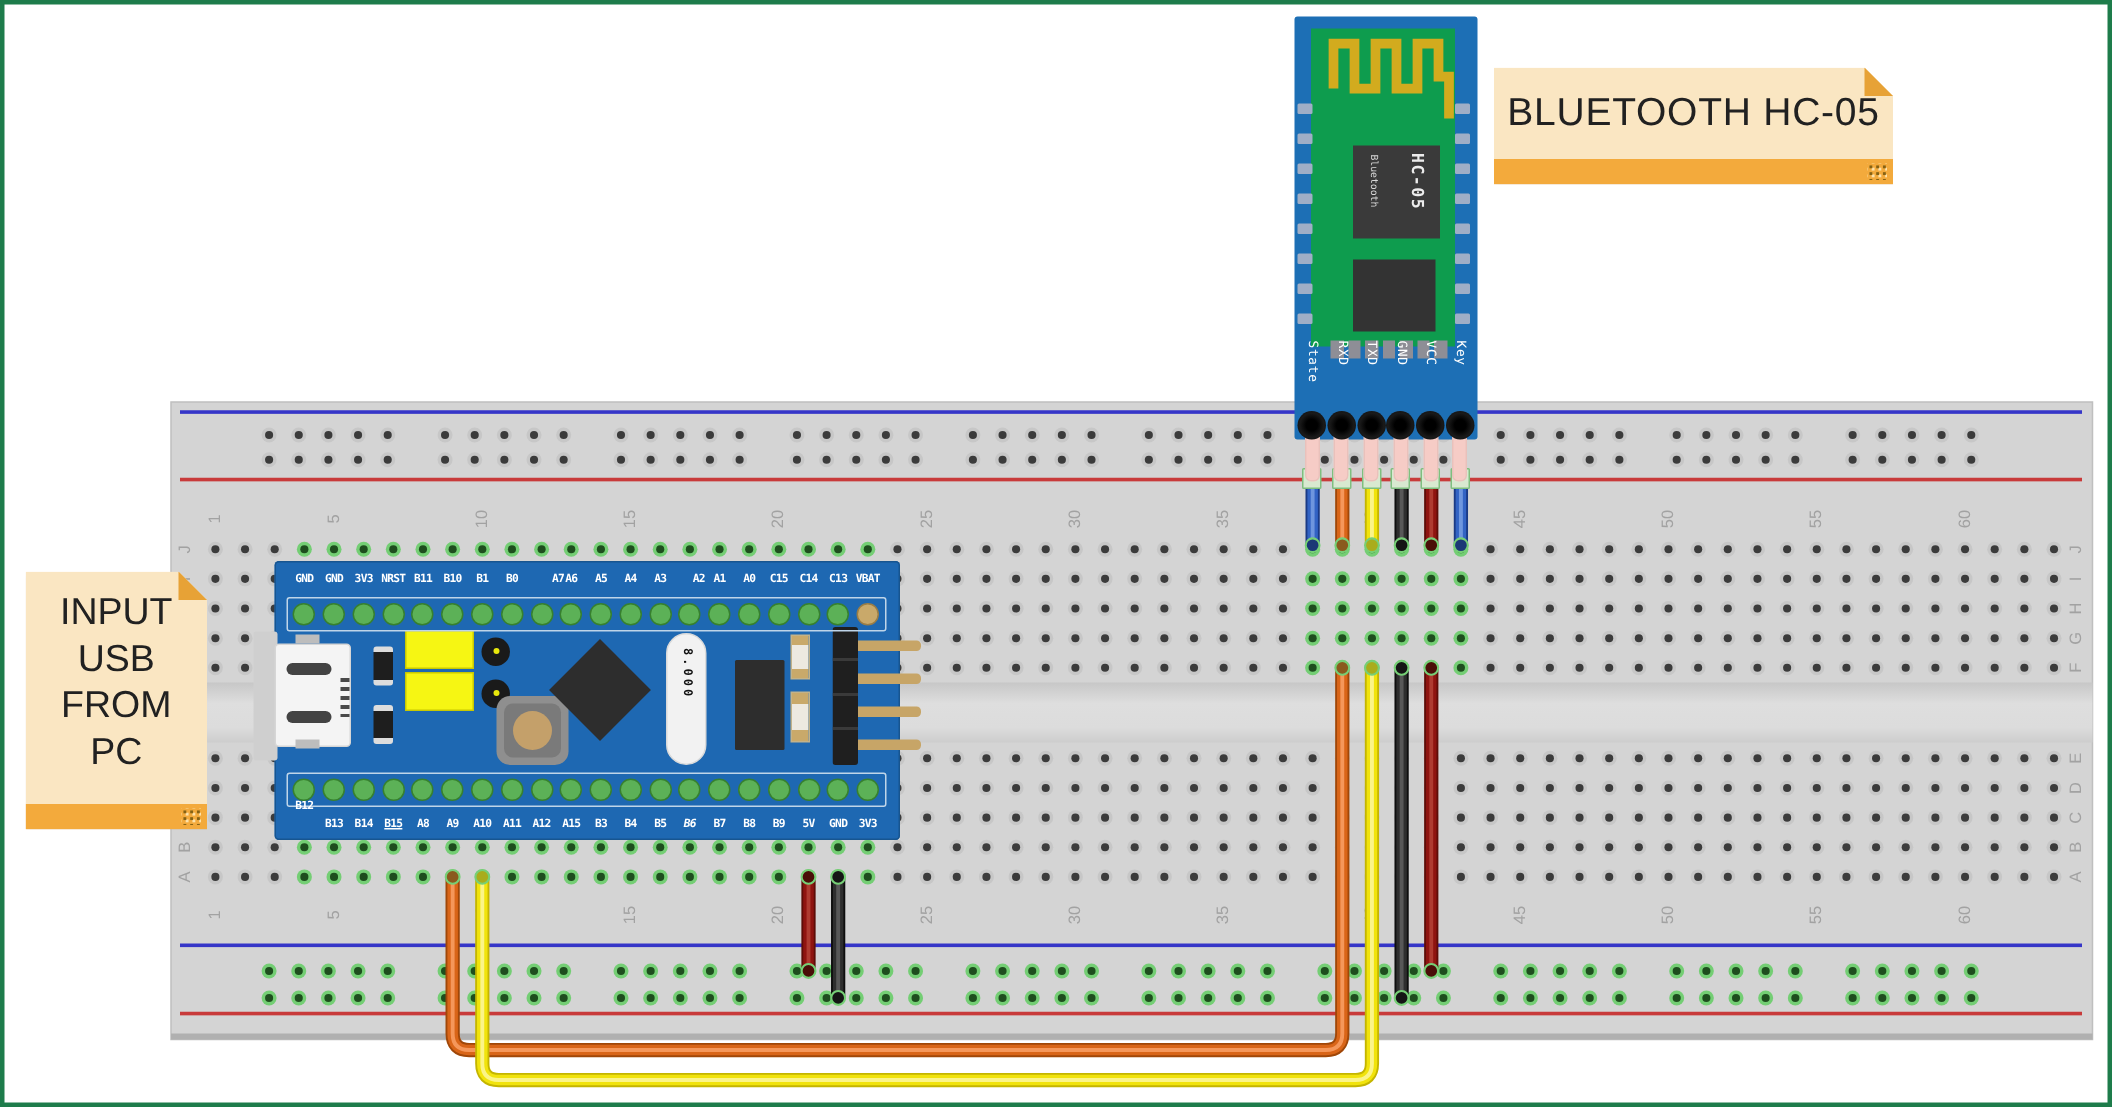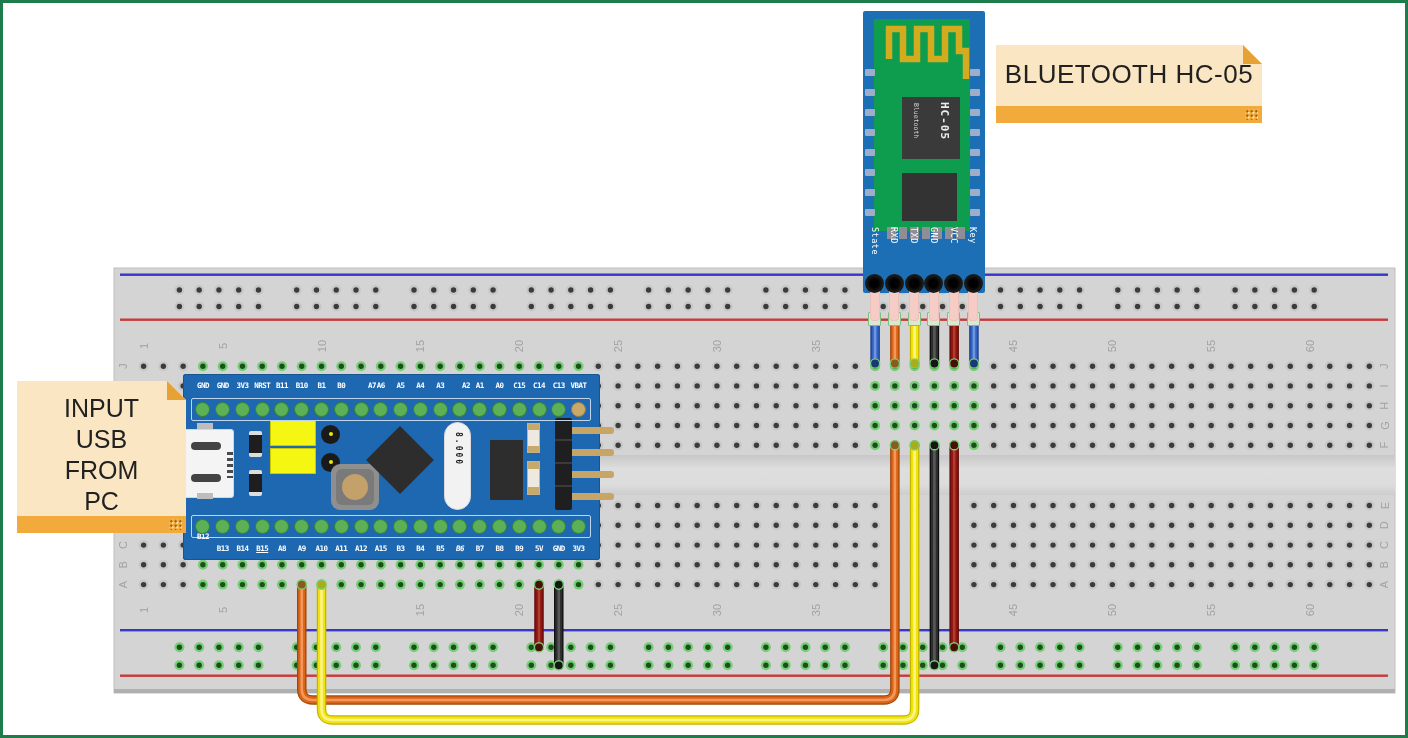--- a/index.html
+++ b/index.html
@@ -47,21 +47,21 @@
   .hdr-pin{position:absolute;left:380px;width:51px;height:7px;background:#C7A567;border-radius:3px;}
   .hdr{position:absolute;left:372px;top:44px;width:17px;height:92px;background:#1F1F1F;border-radius:2px;
        background-image:linear-gradient(to bottom,transparent 0 21px,#3A3A3A 21px 23px,transparent 23px 44px,#3A3A3A 44px 46px,transparent 46px 67px,#3A3A3A 67px 69px,transparent 69px);}
   
   .note{position:absolute;background:#FAE6C2;z-index:10;clip-path:polygon(0 0,calc(100% - 19px) 0,100% 19px,100% 100%,0 100%);box-shadow:1px 2px 3px rgba(0,0,0,0.18);}
   .note::before{content:"";position:absolute;top:0;right:0;width:19px;height:19px;background:linear-gradient(to bottom left,rgba(0,0,0,0) 0 49.5%,#E7A236 50% 100%);}
   .note-bar{position:absolute;left:0;bottom:0;width:100%;height:17px;background:#F3AA3C;}
   .grip{position:absolute;right:4px;bottom:3px;width:13px;height:11px;opacity:.9;
         background-image:radial-gradient(circle,#7A5A10 0.9px,transparent 1.2px),radial-gradient(circle,#FFE9B8 0.9px,transparent 1.2px);
         background-size:4.5px 4.5px;background-position:0 0,1.5px 1.5px;}
-  #note-input{left:14px;top:378px;width:121px;height:152px;padding-left:48px;}
+  #note-input{left:14px;top:378px;width:121px;height:172px;}
   #note-input .note-text{position:absolute;left:0;top:12px;width:100%;text-align:center;color:#212121;font-size:25px;line-height:31px;}
   #note-input .note-text span{display:block;}
   #note-bt{left:993px;top:42px;width:266px;height:78px;}
   #note-bt .note-text{position:absolute;left:0;top:14px;width:100%;text-align:center;color:#212121;font-size:26px;letter-spacing:0.5px;}
 </style>
 </head>
 <body>
 
 <div id="scene">
 

